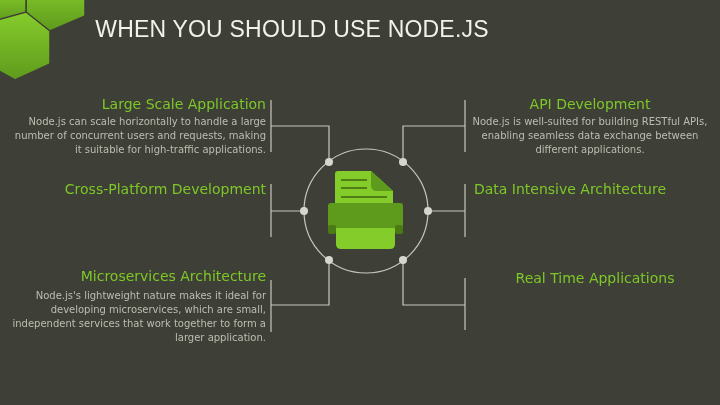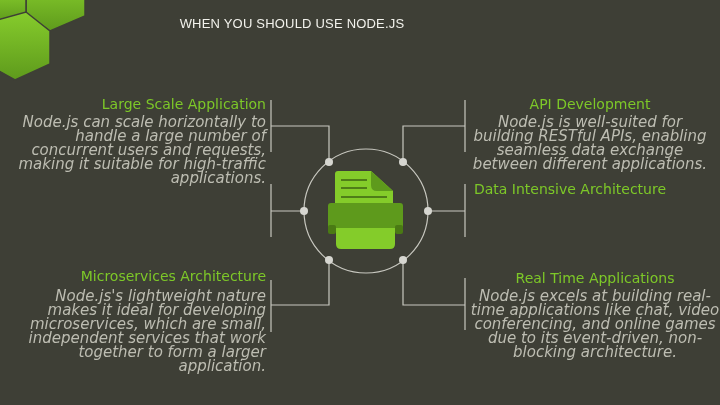--- a/index.html
+++ b/index.html
@@ -1,21 +1,21 @@
 <!DOCTYPE html>
 <html><head>
 <meta charset="utf-8">
 <style>
   html, body { margin:0; padding:0; }
   body { width:720px; height:405px; background:#3e3f36; position:relative; overflow:hidden; font-family:"DejaVu Sans", sans-serif; }
   .hex { position:absolute; }
-  .title { position:absolute; left:0; width:584px; top:16px; text-align:center; color:#f2f2ec; font-size:13px; letter-spacing:0.2px; font-family:"Liberation Sans", sans-serif; }
+  .title { position:absolute; left:0; width:584px; top:16px; text-align:center; color:#f2f2ec; font-size:23px; letter-spacing:0.2px; font-family:"Liberation Sans", sans-serif; }
   .block { position:absolute; width:260px; }
   .block .h { color:#7dc828; font-size:14px; line-height:16px; margin-bottom:3px; font-family:"DejaVu Sans", sans-serif; }
-  .block .p { color:#bdbdb2; font-size:15px; line-height:14px; font-family:"DejaVu Sans", sans-serif;font-style:italic; }
+  .block .p { color:#bdbdb2; font-size:10px; line-height:14px; font-family:"DejaVu Sans", sans-serif; }
   .left { text-align:right; }
   .right { text-align:center; }
   svg.lines { position:absolute; left:0; top:0; }
 </style>
 </head>
 <body>
 
 <svg class="hex" width="100" height="90" viewBox="0 0 100 90" style="left:0;top:0;">
   <defs>
     <linearGradient id="hg" x1="0" y1="0" x2="0" y2="1">
@@ -74,29 +74,29 @@
   <rect x="68" y="55" width="8" height="9" rx="2" fill="#4a7a14"></rect>
 
   <path d="M9,58 L68,58 L68,74 Q68,79 63,79 L14,79 Q9,79 9,74 Z" fill="#84cc2a"></path>
 </svg>
 
 <div class="block left" style="left:6px;top:96px;">
   <div class="h">Large Scale Application</div>
   <div class="p">Node.js can scale horizontally to handle a large number of concurrent users and requests, making it suitable for high-traffic applications.</div>
 </div>
 <div class="block left" style="left:6px;top:181px;">
+  <div class="h">Cross-Platform Development</div>
 </div>
 <div class="block left" style="left:6px;top:268px;">
   <div class="h" style="margin-bottom:5px;">Microservices Architecture</div>
   <div class="p">Node.js's lightweight nature makes it ideal for developing microservices, which are small, independent services that work together to form a larger application.</div>
 </div>
 
 <div class="block right" style="left:470px;top:96px;width:240px;">
   <div class="h">API Development</div>
   <div class="p">Node.js is well-suited for building RESTful APIs, enabling seamless data exchange between different applications.</div>
 </div>
 <div class="block right" style="left:470px;top:181px;width:200px;">
   <div class="h">Data Intensive Architecture</div>
 </div>
 <div class="block right" style="left:470px;top:270px;width:250px;">
   <div class="h">Real Time Applications</div>
-  <div class="p">Node.js excels at building real-time applications like chat, video conferencing, and online games due to its event-driven, non-blocking architecture.</div>
 </div>
 
 </body></html>

